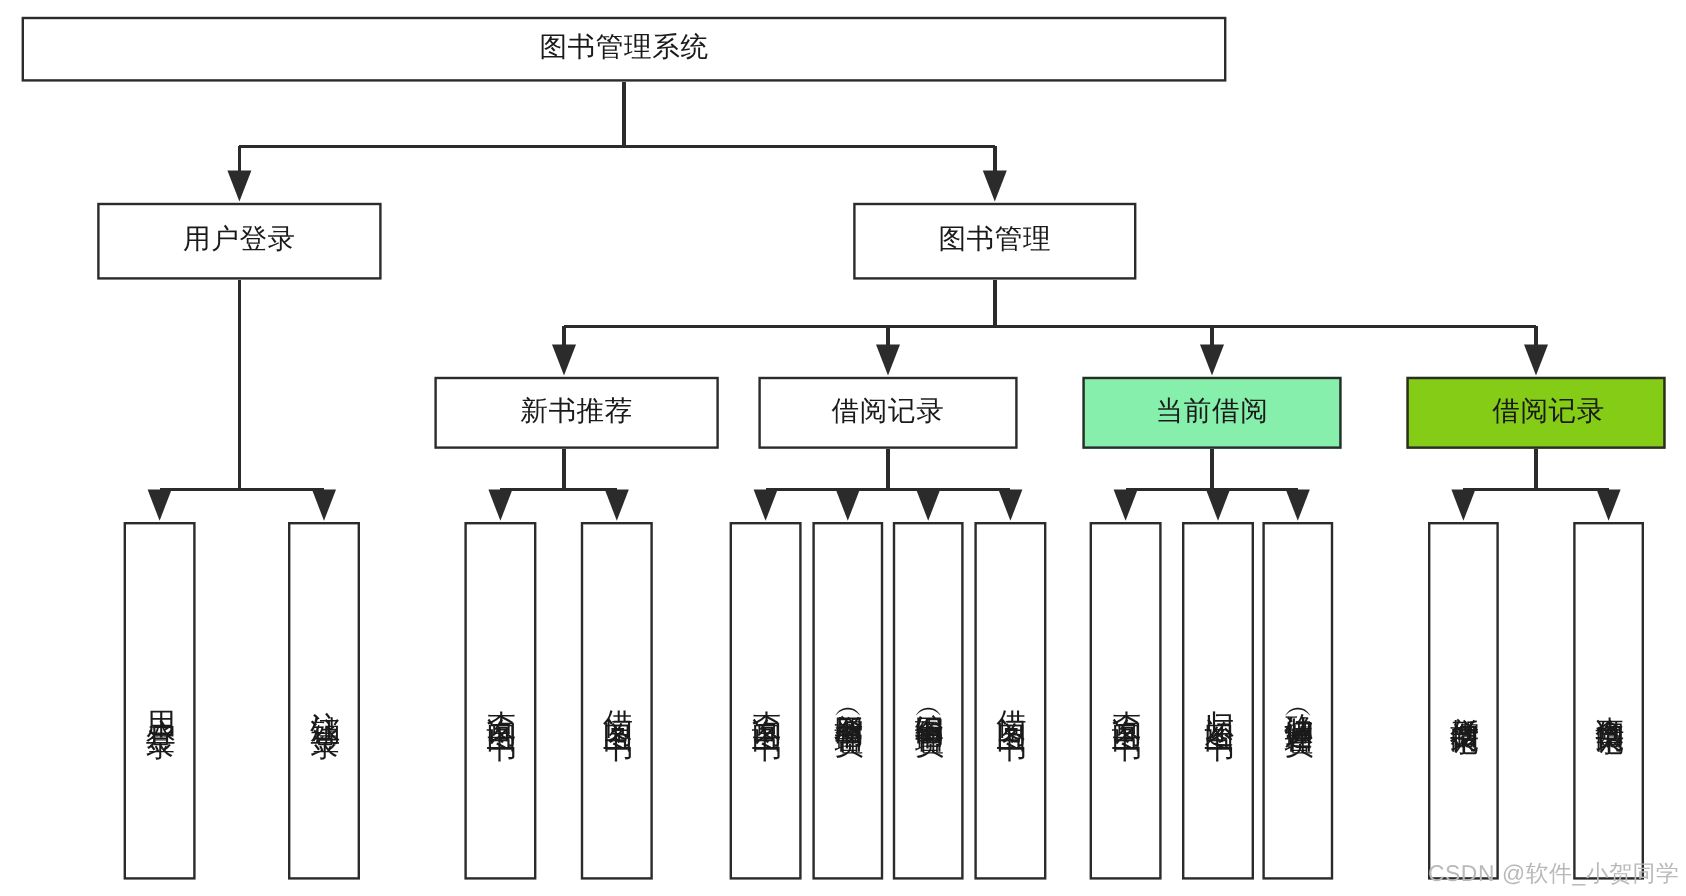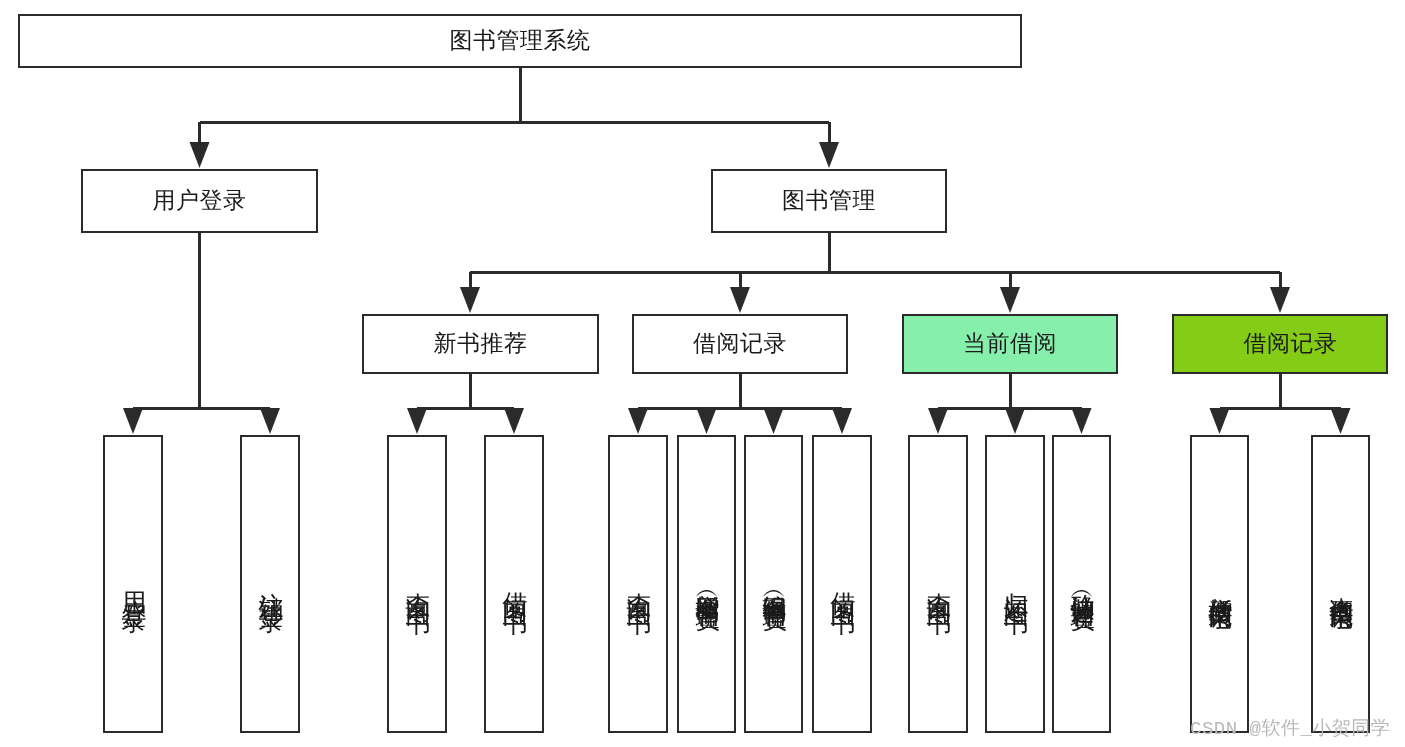--- a/index.html
+++ b/index.html
@@ -65,21 +65,21 @@
   }
   .node.vert.tight .node-label {
     letter-spacing: 2px;
     font-size: 24px;
   }
   .watermark {
     position: absolute;
     color: #b9b9b9;
     font-size: 19px;
     white-space: nowrap;
-    font-family: Liberation Mono, monospace;
+    font-family: Liberation Sans, sans-serif;
     letter-spacing: 0.5px;
   }
 </style>
 </head>
 <body>
 
 <div id="canvas">
   <svg id="edges" viewBox="0 0 1405 747" width="1405" height="747" xmlns="http://www.w3.org/2000/svg">
       <line x1="520" y1="68" x2="520" y2="122" stroke="#2b2b2b" stroke-width="3" shape-rendering="crispEdges"></line>
       <line x1="199.5" y1="122" x2="829" y2="122" stroke="#2b2b2b" stroke-width="3" shape-rendering="crispEdges"></line>

